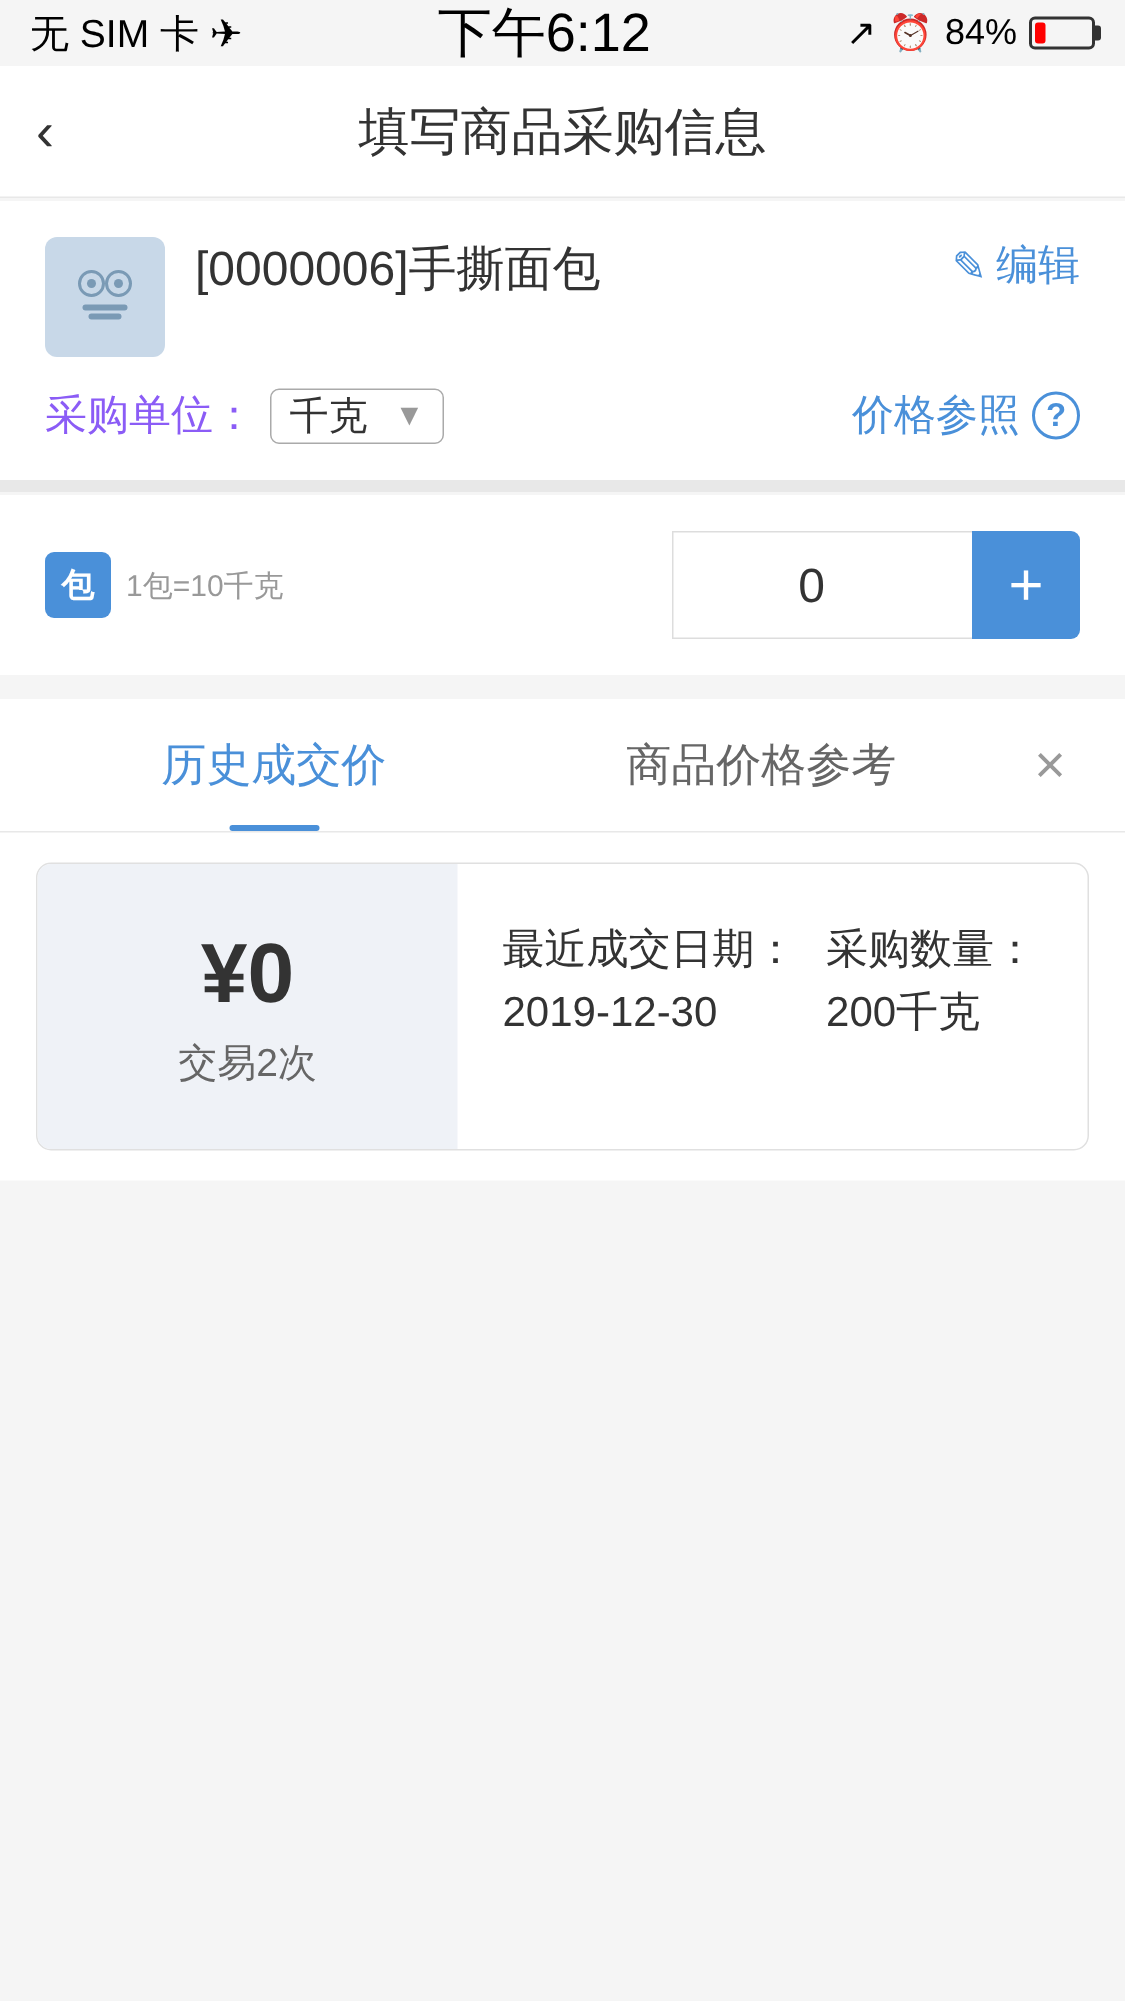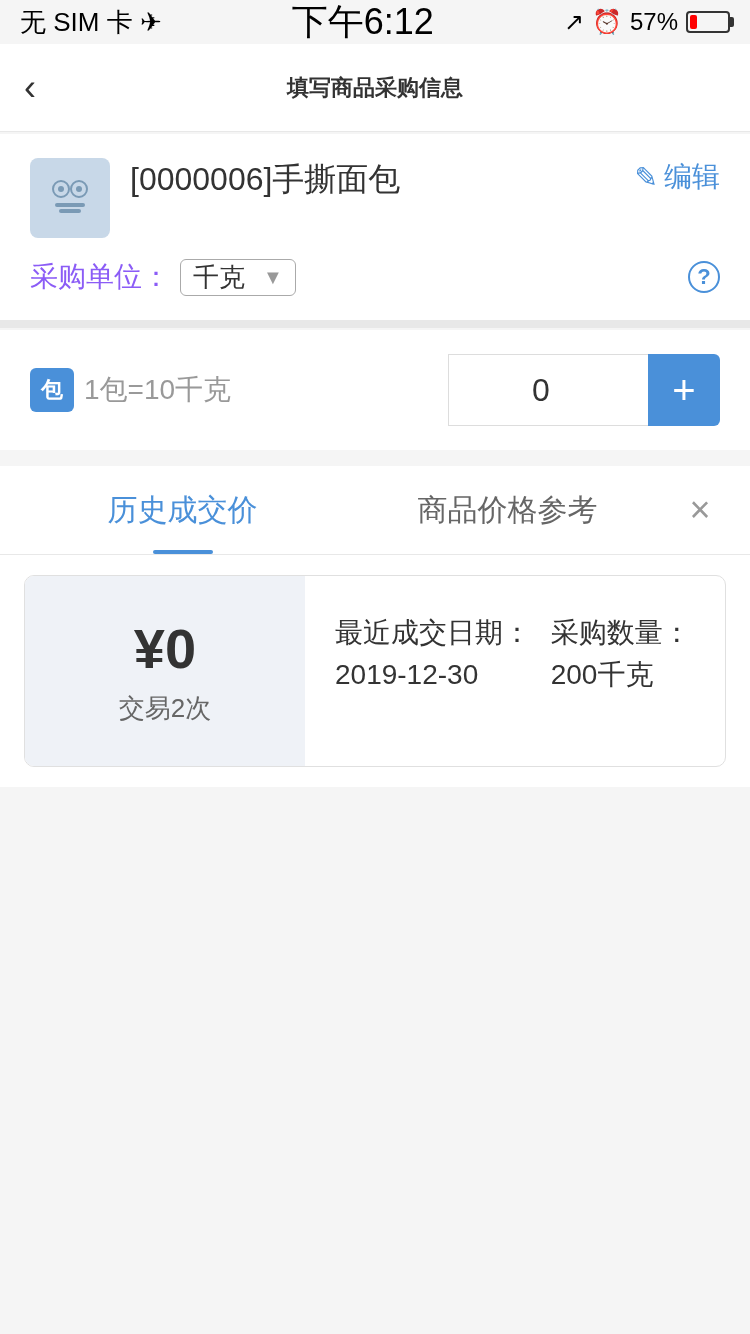--- a/index.html
+++ b/index.html
@@ -78,22 +78,22 @@
       border-bottom: 1px solid #e8e8e8;
     }
     .nav-back {
       position: absolute;
       left: 24px;
       font-size: 36px;
       color: #333;
       cursor: pointer;
     }
     .nav-title {
-      font-size: 22px;
-      font-weight: 700;
+      font-size: 34px;
+      font-weight: 400;
       color: #333;
     }
 
     
     .product-section {
       background: #fff;
       margin-top: 2px;
       padding: 24px 30px;
     }
     .product-header {
@@ -196,21 +196,21 @@
       background: #4a90d9;
       border-radius: 6px;
       display: flex;
       align-items: center;
       justify-content: center;
       color: #fff;
       font-size: 22px;
       font-weight: bold;
     }
     .pkg-text {
-      font-size: 28px;
+      font-size: 20px;
       color: #999;
     }
     .quantity-controls {
       display: flex;
       align-items: center;
       gap: 0;
     }
     .qty-input {
       width: 200px;
       height: 72px;
@@ -337,21 +337,21 @@
 <body>
 
 <div class="status-bar">
   <div class="status-left">
     <span>无 SIM 卡 ✈</span>
   </div>
   <div class="status-center">下午6:12</div>
   <div class="status-right">
     <span>↗</span>
     <span>⏰</span>
-    <span>57%</span>
+    <span>84%</span>
     <div class="battery-icon">
       <div class="battery-fill"></div>
       <div class="battery-tip"></div>
     </div>
   </div>
 </div>
 
 <div class="nav-bar">
   <div class="nav-back">‹</div>
   <div class="nav-title">填写商品采购信息</div>
@@ -379,20 +379,21 @@
   </div>
   <div class="product-meta">
     <div style="display:flex;align-items:center;gap:10px;">
       <span class="unit-label">采购单位：</span>
       <div class="unit-select">
         <span>千克</span>
         <span class="arrow">▼</span>
       </div>
     </div>
     <div class="price-ref">
+      <span>价格参照</span>
       <div class="question-mark">?</div>
     </div>
   </div>
 </div>
 
 <div class="divider-bar"></div>
 
 <div class="quantity-section">
   <div class="quantity-label">
     <div class="pkg-icon">

